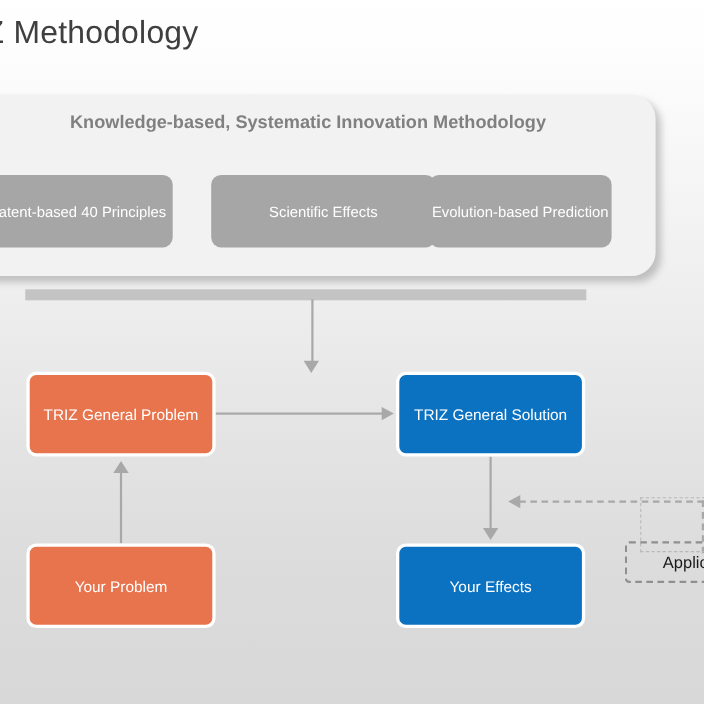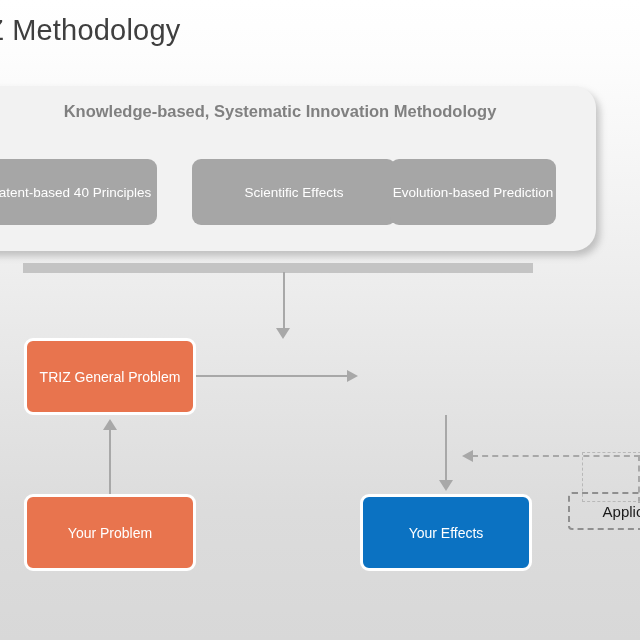--- a/index.html
+++ b/index.html
@@ -217,20 +217,23 @@
   <div class="conn vline" style="left:445px; top:415px; height:67px;"></div>
   <div class="arrowhead arrow-down" style="left:439px; top:480px;"></div>
 
   <div class="dashed-h" style="left:472px; top:455px; width:168px;"></div>
   <div class="dashed-v" style="left:638px; top:455px; height:48px;"></div>
   <div class="arrowhead arrow-left" style="left:462px; top:450px;"></div>
 
   <div class="flowbox orange" id="box-triz-problem">
     <span>TRIZ General Problem</span>
   </div>
+  <div class="flowbox blue" id="box-triz-solution">
+    <span>TRIZ General Solution</span>
+  </div>
   <div class="flowbox orange" id="box-your-problem">
     <span>Your Problem</span>
   </div>
   <div class="flowbox blue" id="box-your-solution">
     <span>Your Effects</span>
   </div>
 
   <div id="app-shadow-box"></div>
   <div id="box-application">
     <span>Applic</span>

